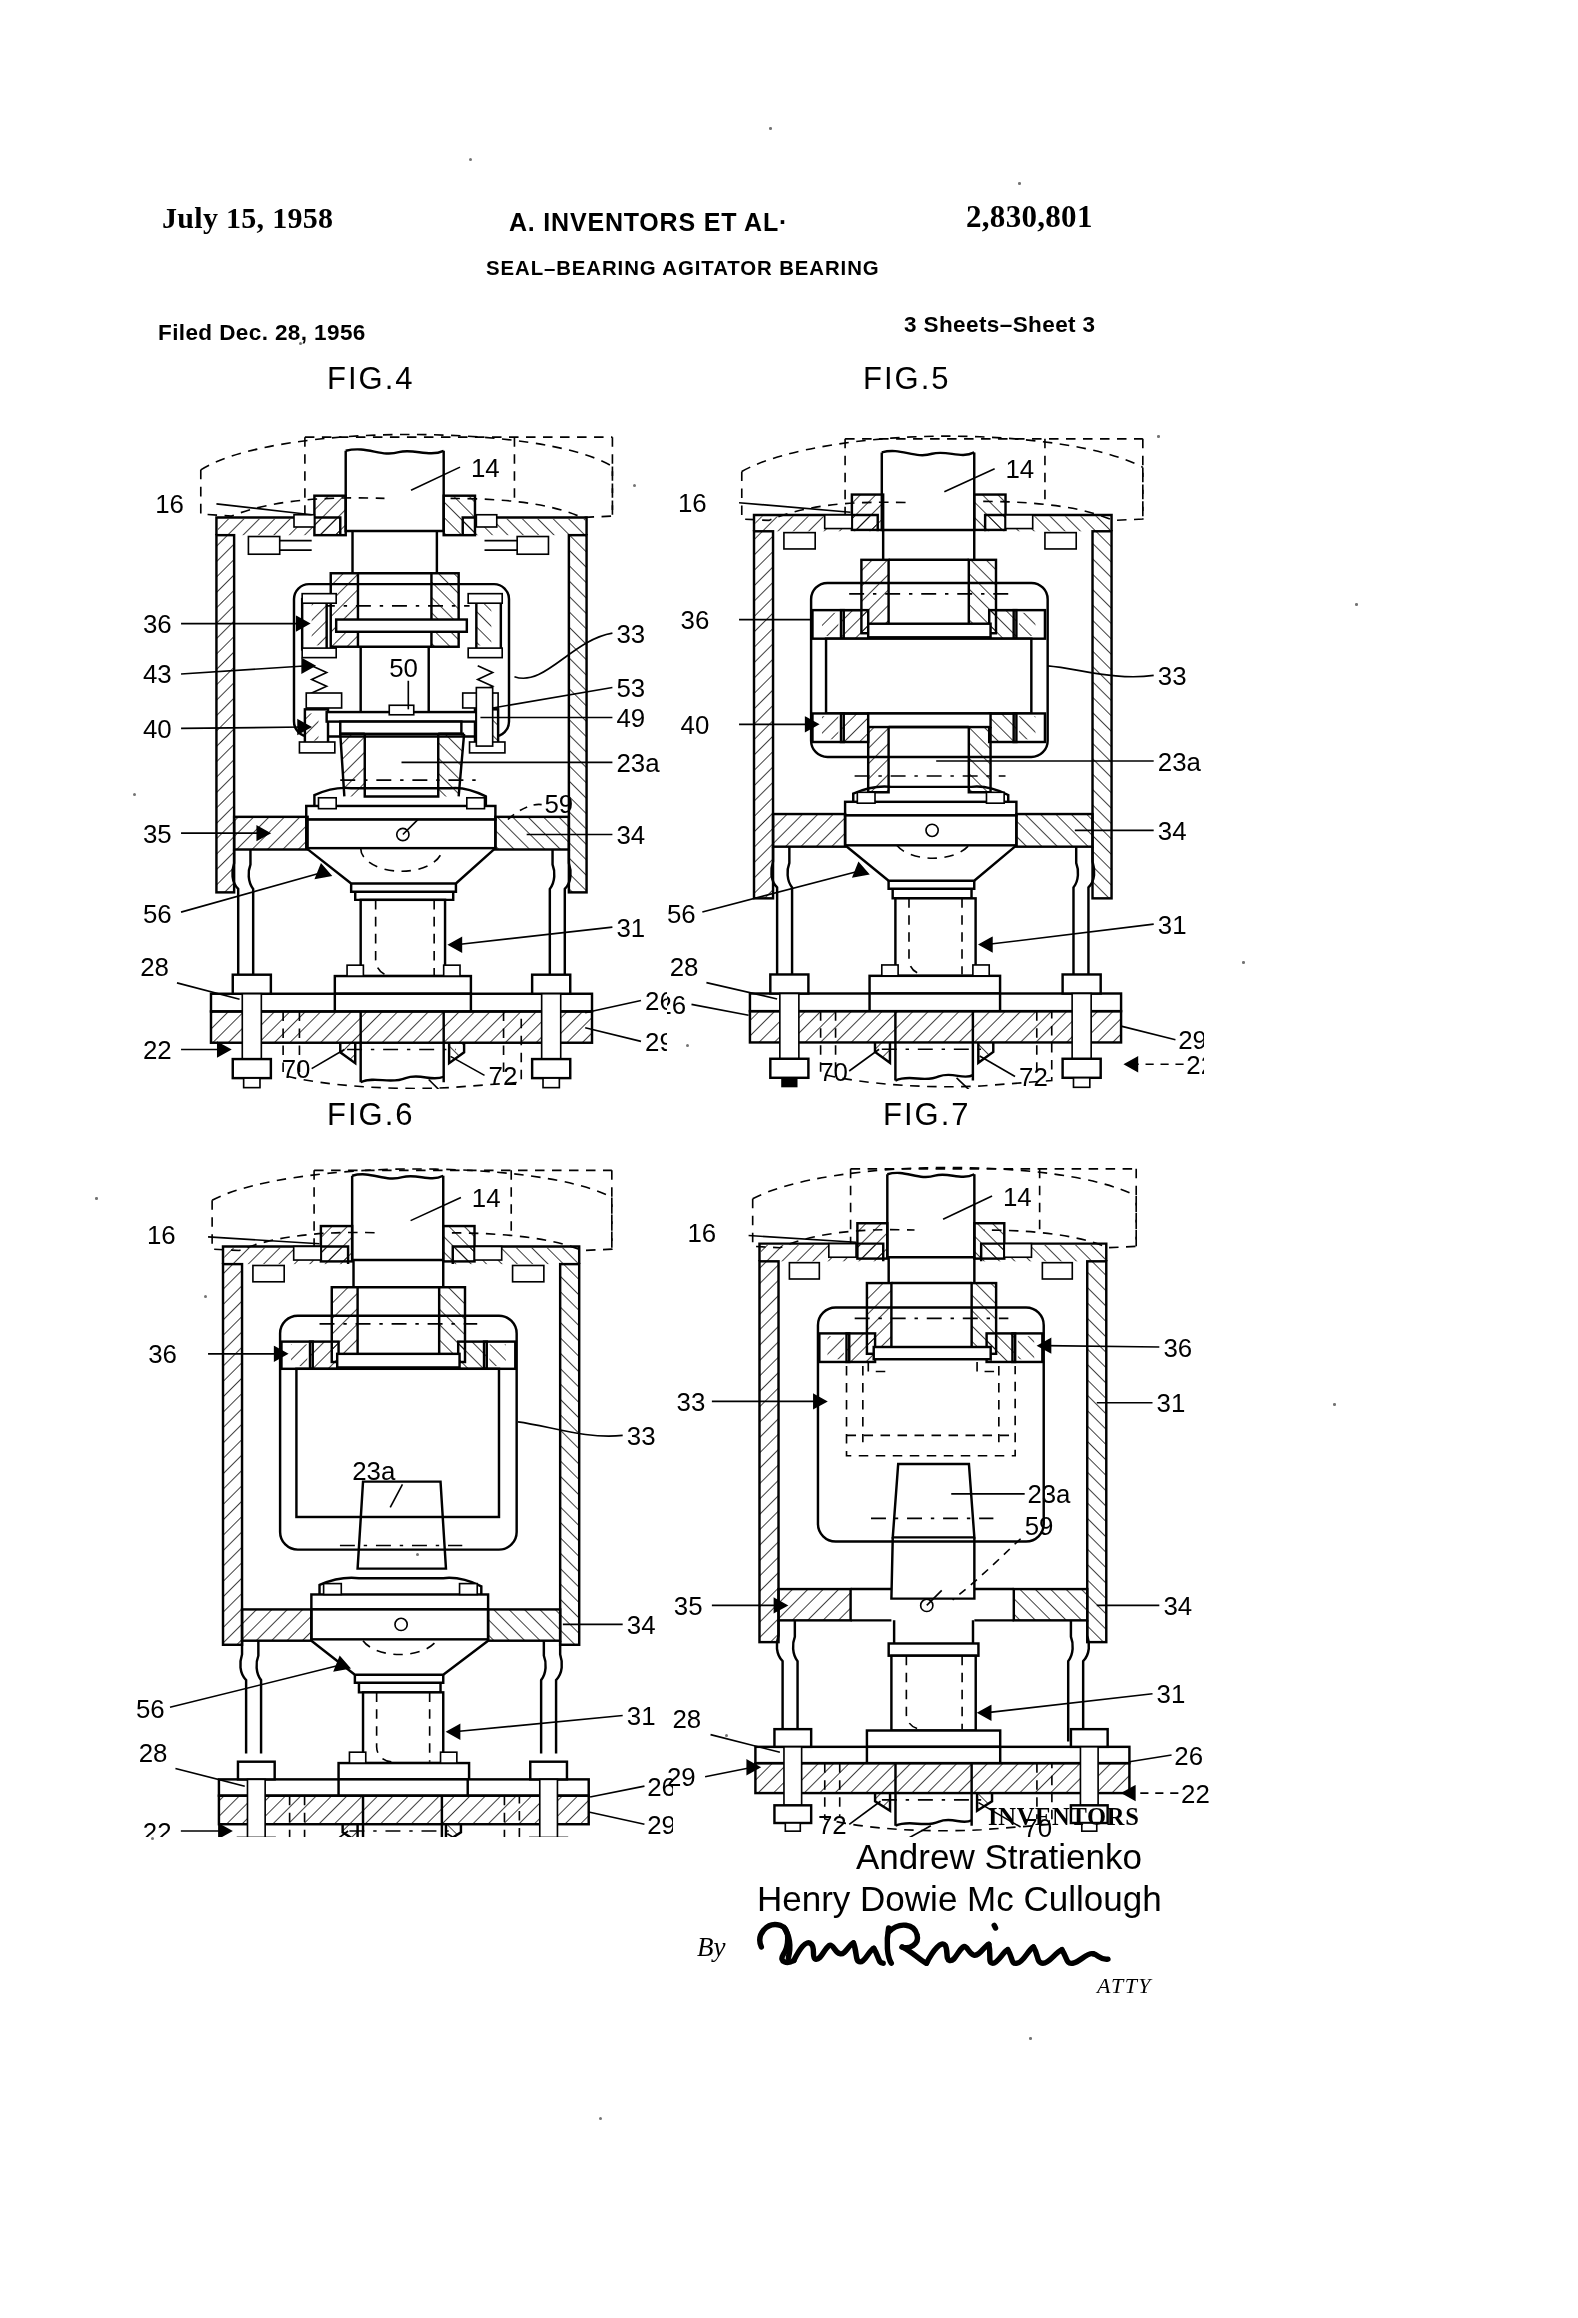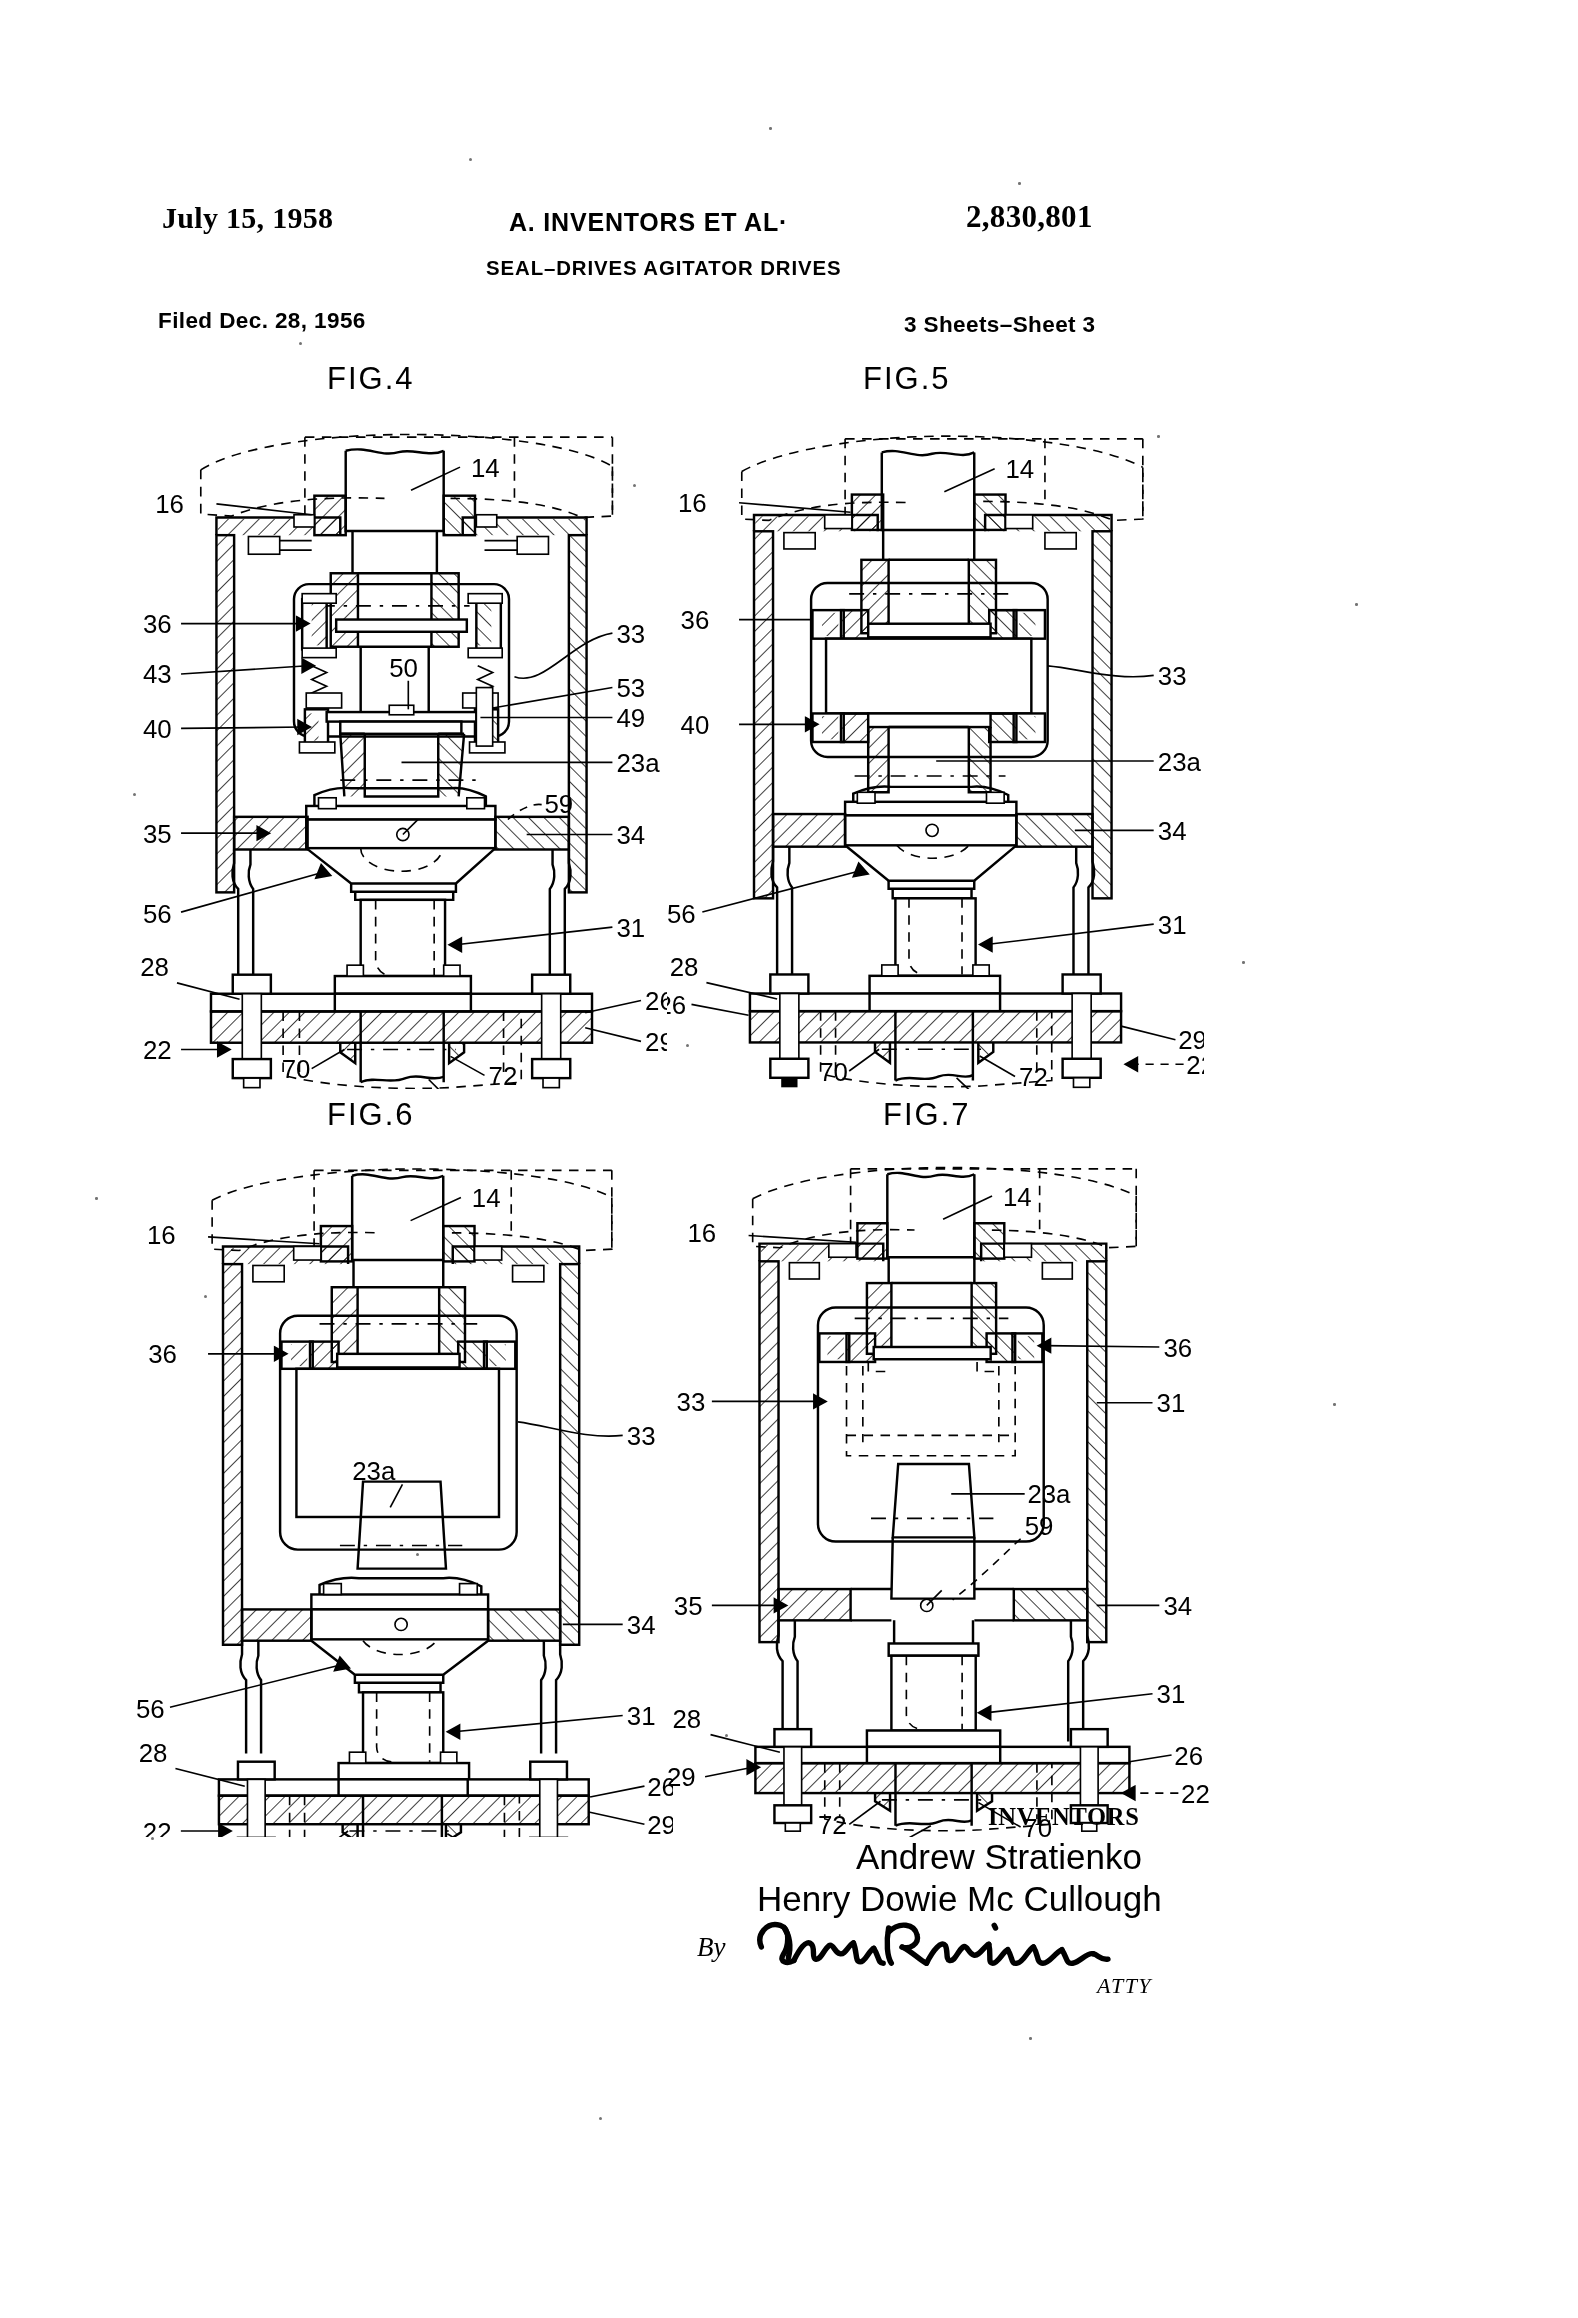--- a/index.html
+++ b/index.html
@@ -10,21 +10,21 @@
   
   .hdr{position:absolute;white-space:nowrap;}
   #date-line{left:162px;top:201px;font-size:30px;font-weight:bold;
              font-family:"Liberation Serif",serif;letter-spacing:0.3px;}
   #author-line{left:509px;top:208px;font-size:25px;font-weight:bold;
                font-family:"Liberation Sans",sans-serif;letter-spacing:0.8px;}
   #patnum{left:966px;top:199px;font-size:31px;font-weight:bold;
           font-family:"Liberation Serif",serif;letter-spacing:0.3px;}
   #title-line{left:486px;top:257px;font-size:20.4px;font-weight:bold;
               font-family:"Liberation Sans",sans-serif;letter-spacing:0.9px;}
-  #filed-line{left:158px;top:308px;font-size:22.5px;font-weight:bold;
+  #filed-line{left:158px;top:320px;font-size:22.5px;font-weight:bold;
               font-family:"Liberation Sans",sans-serif;letter-spacing:0.4px;}
   #sheet-line{left:904px;top:312px;font-size:22.5px;font-weight:bold;
               font-family:"Liberation Sans",sans-serif;letter-spacing:0.4px;}
 
   
   .figcap{position:absolute;white-space:nowrap;font-size:31px;
           font-family:"Liberation Sans",sans-serif;letter-spacing:2px;}
   #cap-fig4{left:327px;top:361px;}
   #cap-fig5{left:863px;top:361px;}
   #cap-fig6{left:327px;top:1097px;}
@@ -65,21 +65,21 @@
 
   
   .speck{position:absolute;background:#000;border-radius:50%;opacity:.55;}
 </style>
 </head>
 <body>
 
 <div class="hdr" id="date-line">July 15, 1958</div>
 <div class="hdr" id="author-line">A. INVENTORS ET AL·</div>
 <div class="hdr" id="patnum">2,830,801</div>
-<div class="hdr" id="title-line">SEAL–DRIVES AGITATOR DRIVES</div>
+<div class="hdr" id="title-line">SEAL–BEARING AGITATOR BEARING</div>
 <div class="hdr" id="filed-line">Filed Dec. 28, 1956</div>
 <div class="hdr" id="sheet-line">3 Sheets–Sheet 3</div>
 
 <div class="figcap" id="cap-fig4">FIG.4</div>
 <div class="figcap" id="cap-fig5">FIG.5</div>
 <div class="figcap" id="cap-fig6">FIG.6</div>
 <div class="figcap" id="cap-fig7">FIG.7</div>
 
 <svg class="figsvg" id="fig4" width="531" height="694" viewBox="0 0 780 1020">
   <defs>

